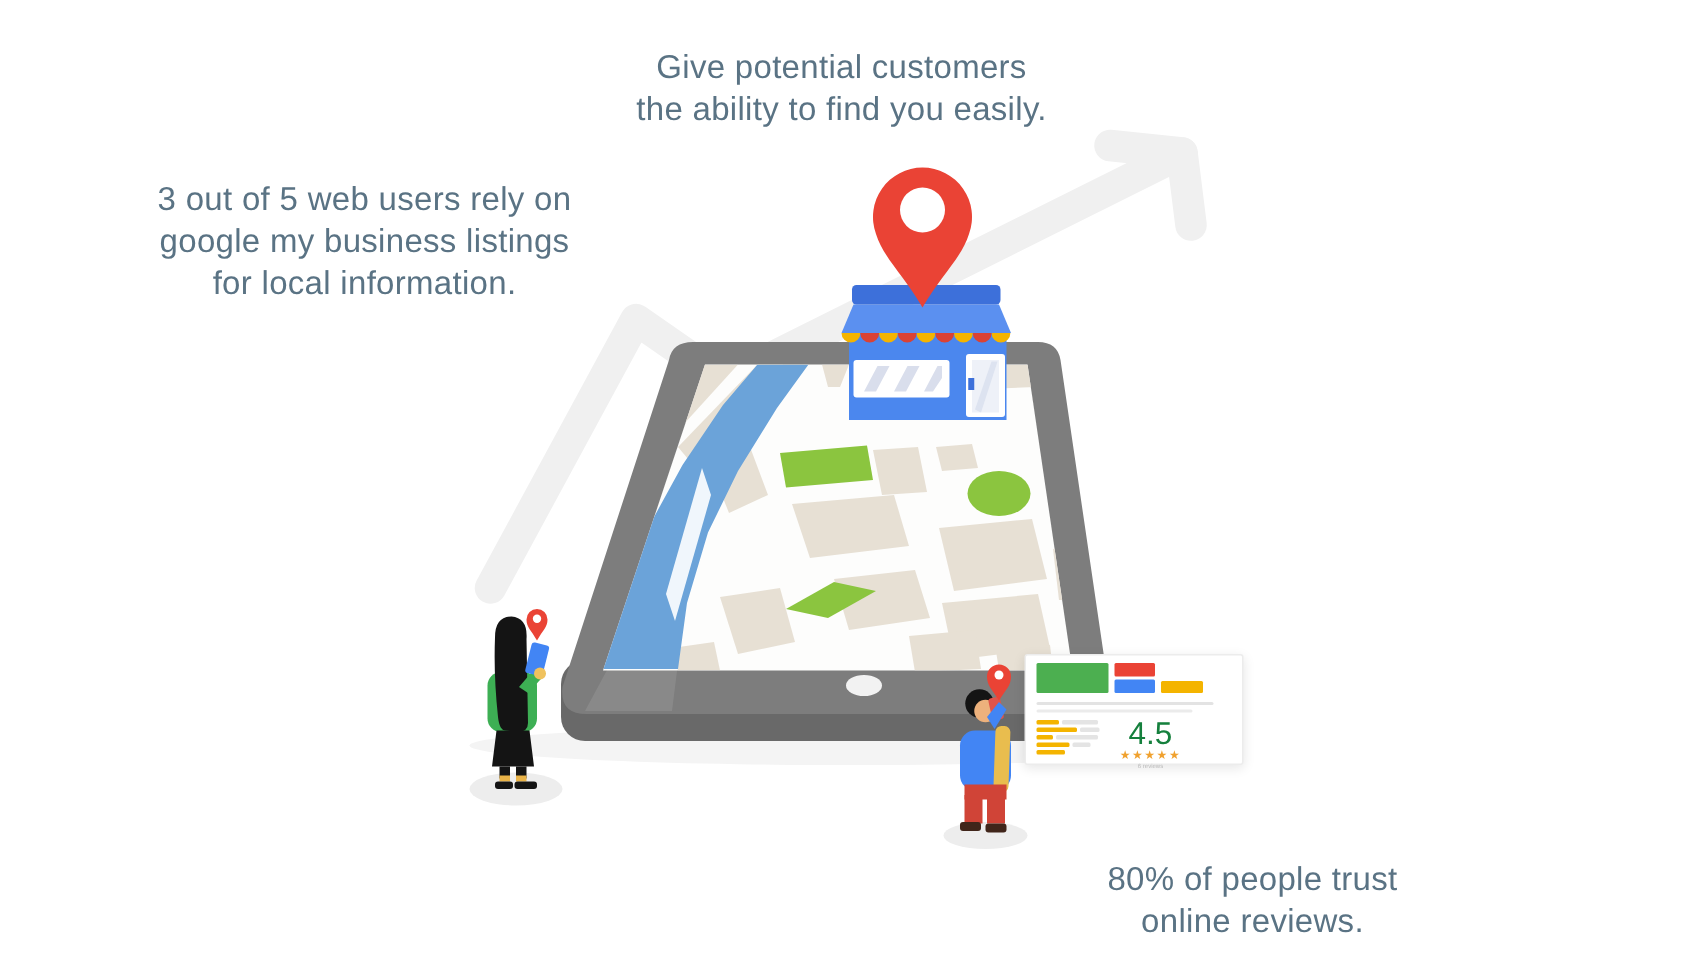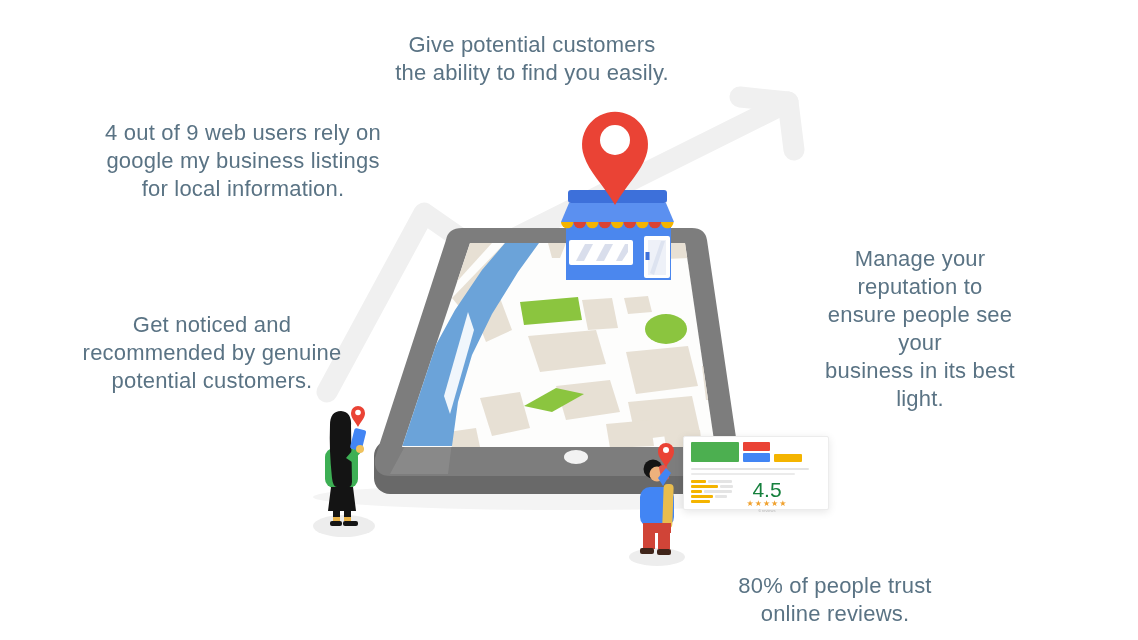--- a/index.html
+++ b/index.html
@@ -160,31 +160,25 @@
       <rect x="658" y="530" width="12" height="19" fill="#d04437"></rect>
       <rect x="640" y="548" width="14" height="6" rx="2" fill="#40251a"></rect>
       <rect x="657" y="549" width="14" height="6" rx="2" fill="#40251a"></rect>
       <g>
         <path d="M666,467 C661,459 658,457 658,451 A8,8 0 1 1 674,451 C674,457 671,459 666,467 Z" fill="#ea4335"></path>
         <circle cx="666" cy="450" r="3" fill="#ffffff"></circle>
       </g>
     </g>
   </svg>
 
-  <div class="callout" style="left:532px;top:31px;">Give potential customers
+  <div class="callout" style="left:561px;top:31px;">Give potential customers
 the ability to find you easily.</div>
-  <div class="callout" style="left:243px;top:119px;">4 out of 9 web users rely on
+  <div class="callout" style="left:243px;top:119px;">3 out of 5 web users rely on
 google my business listings
 for local information.</div>
-  <div class="callout" style="left:212px;top:311px;">Get noticed and
-recommended by genuine
-potential customers.</div>
-  <div class="callout" style="left:920px;top:245px;">Manage your reputation to
-ensure people see your
-business in its best light.</div>
   <div class="callout" style="left:835px;top:572px;">80% of people trust
 online reviews.</div>
 
   <div class="card">
     <div class="card-top">
       <div class="blk green"></div>
       <div class="stack">
         <div class="blk red"></div>
         <div class="blk blue"></div>
       </div>

